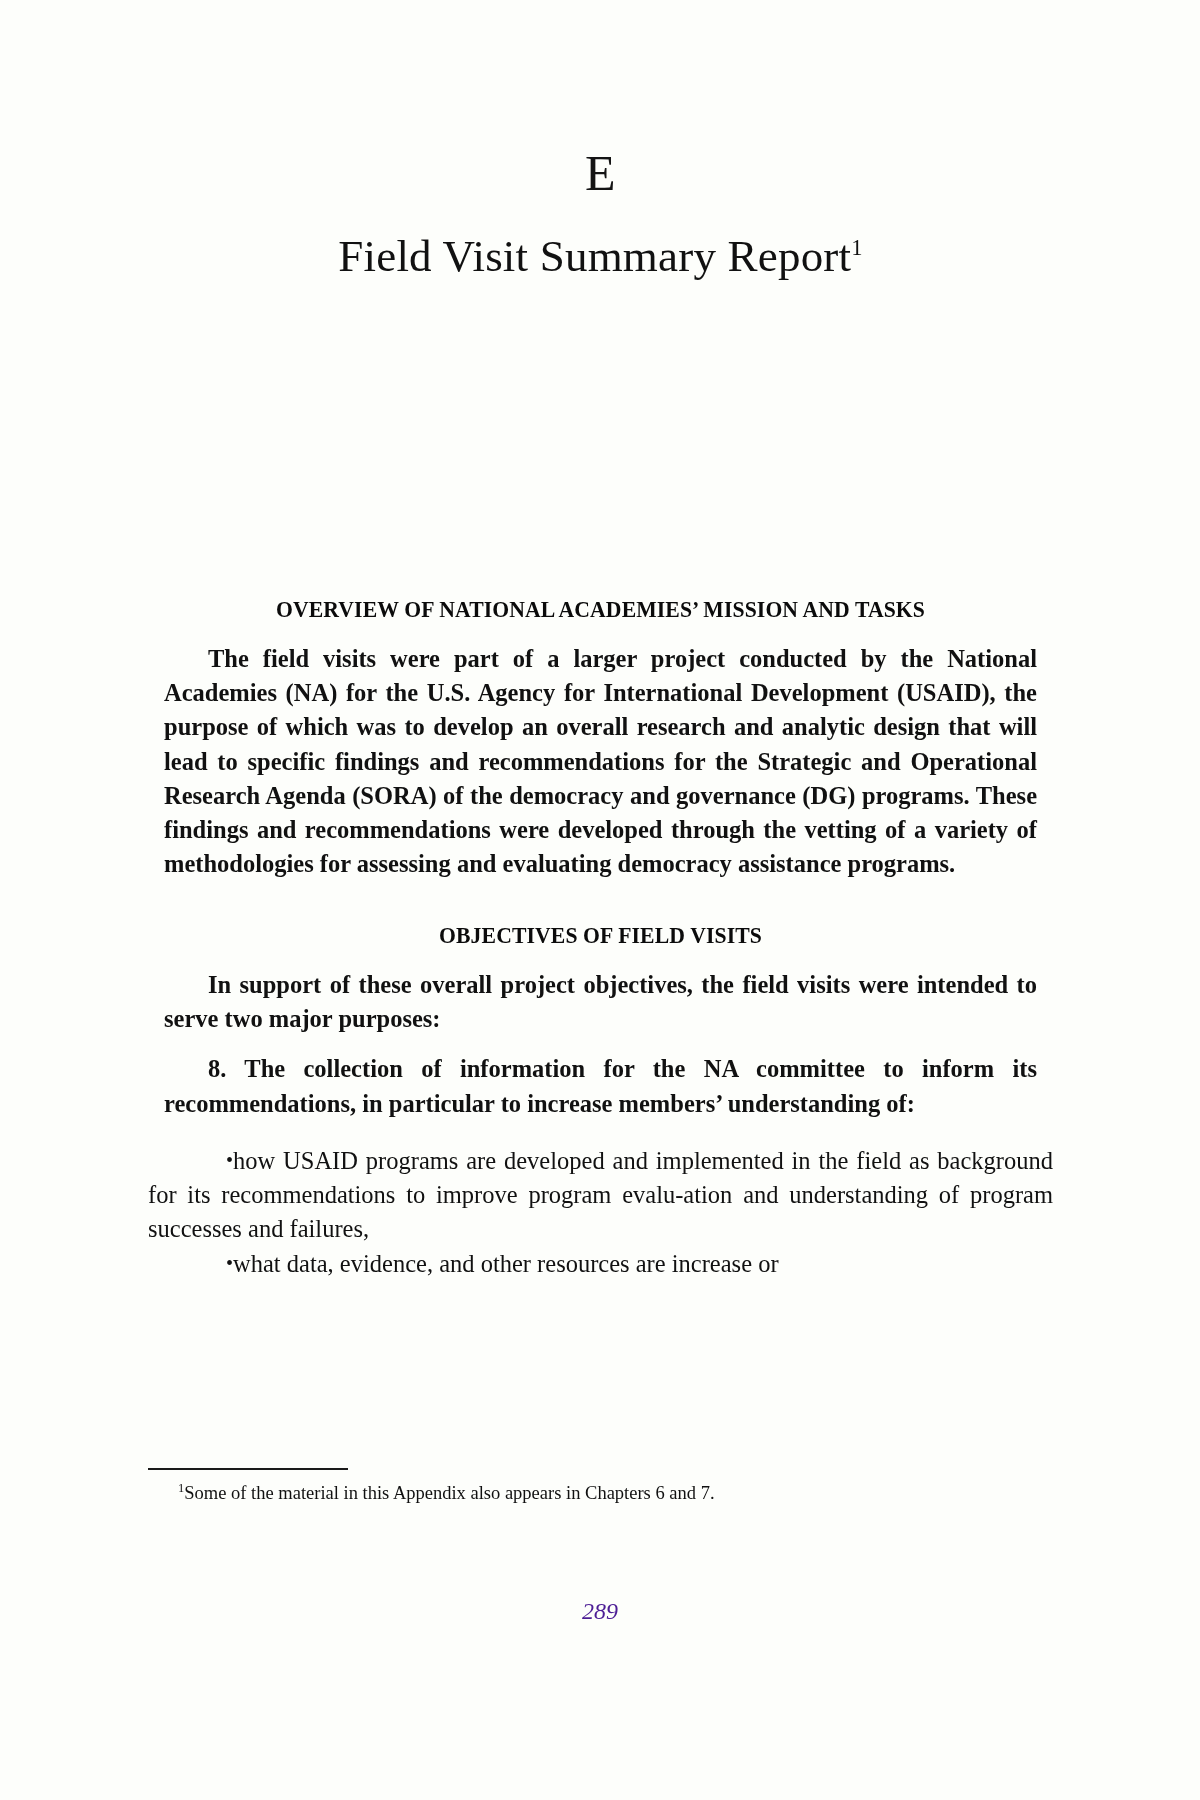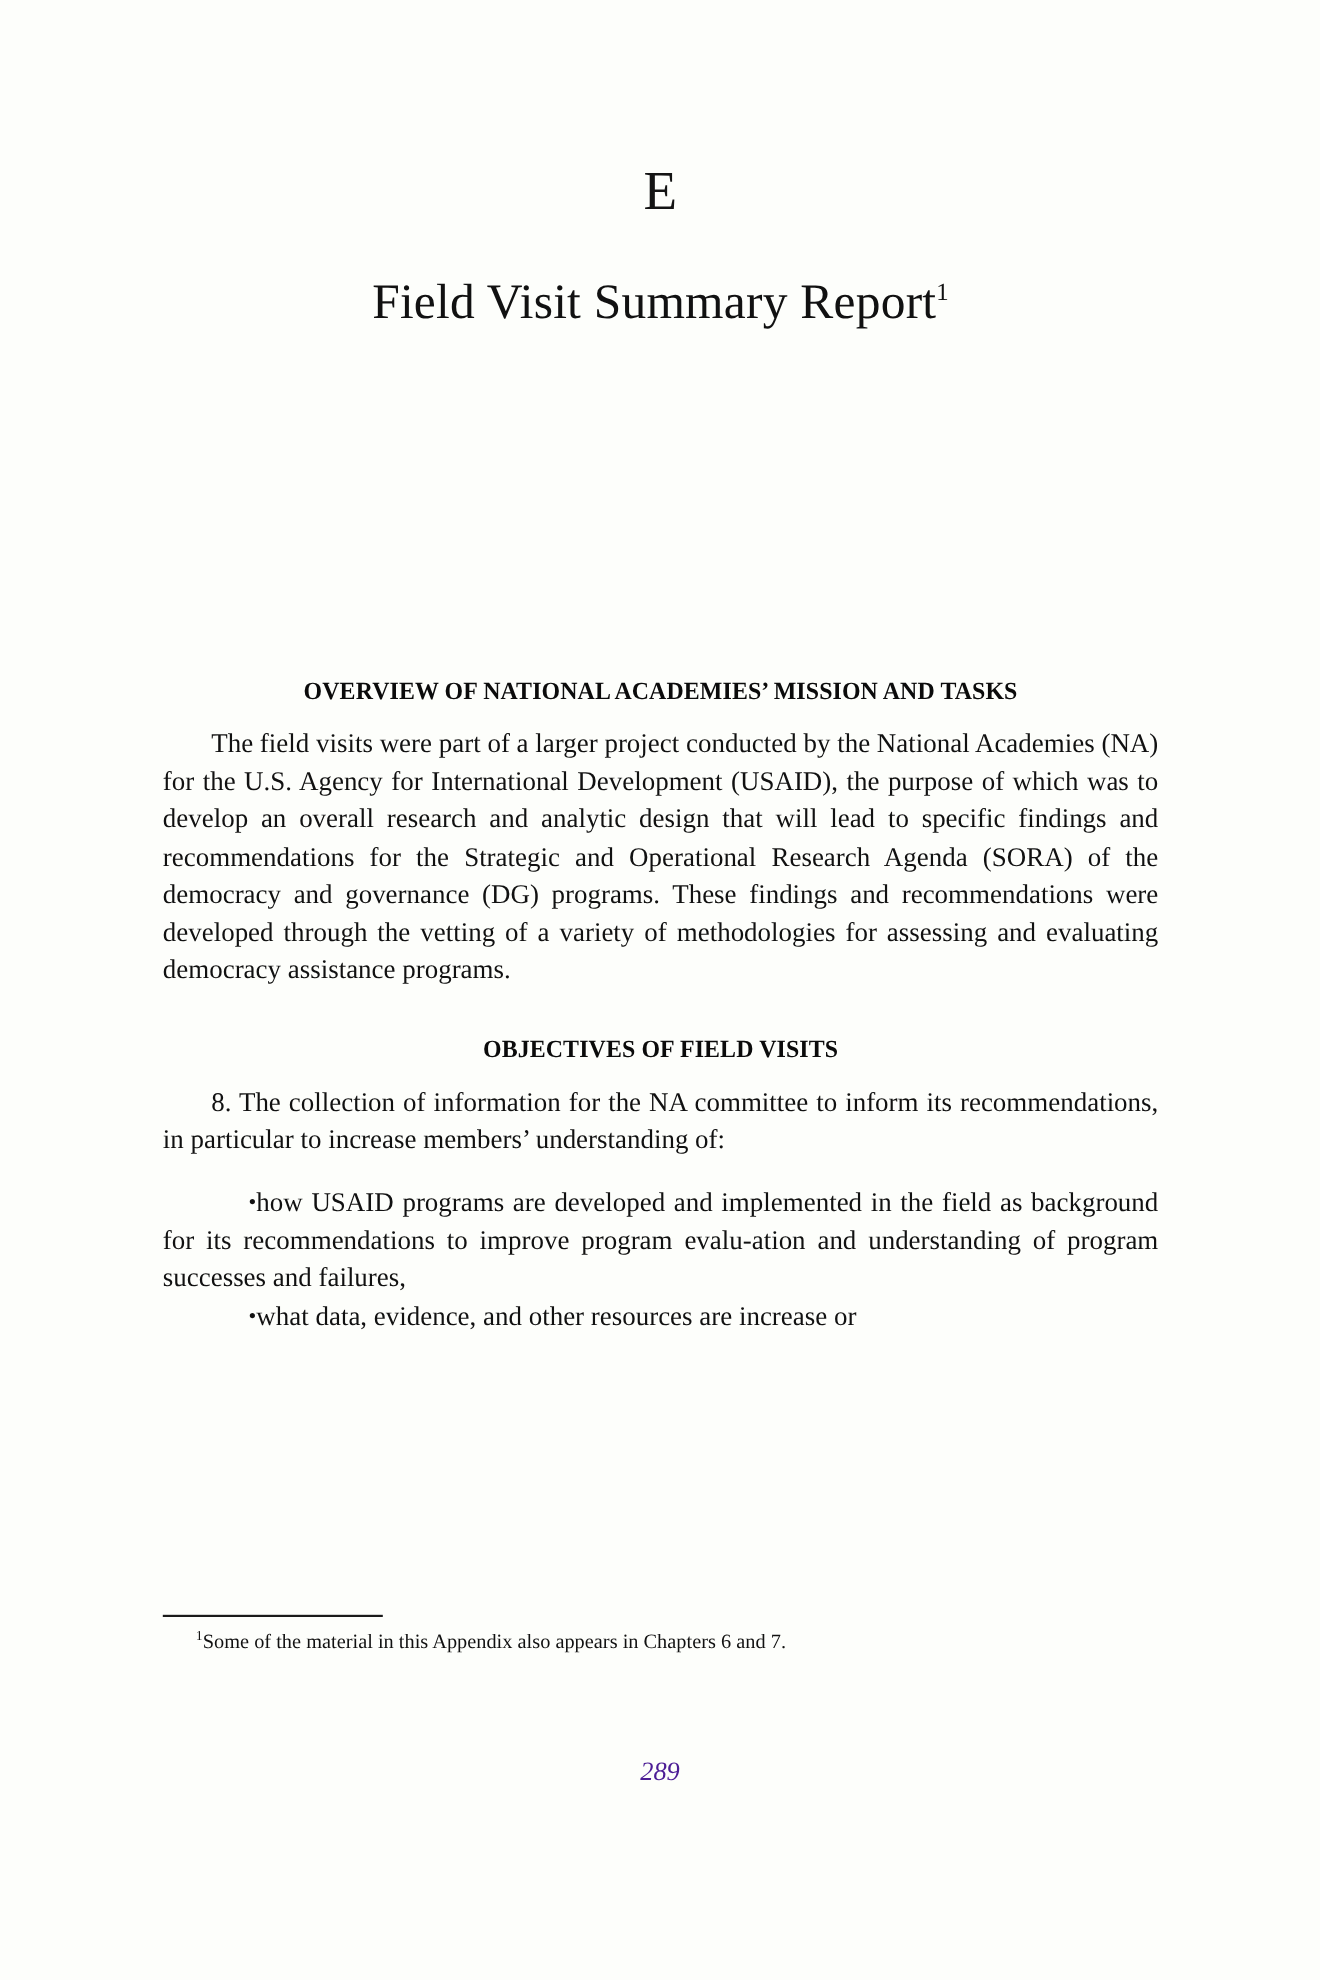--- a/index.html
+++ b/index.html
@@ -33,21 +33,21 @@
     text-align: center;
     font-size: 50px;
     line-height: 1;
     font-weight: 400;
     letter-spacing: 0.5px;
     color: #141414;
   }
 
   
   .chapter-title {
-    margin-top: 53px;
+    margin-top: 35px;
     text-align: center;
     font-size: 45px;
     line-height: 1.05;
     font-weight: 400;
     color: #111111;
     letter-spacing: 0.2px;
   }
   .chapter-title .fn-marker {
     font-size: 0.50em;
     vertical-align: super;
@@ -68,23 +68,24 @@
   }
   .heading-1 { margin-top: 316px; }
   .heading-2 { margin-top: 41px; }
 
   
   p.body {
     text-align: justify;
     text-justify: inter-word;
     font-size: 24.5px;
     line-height: 34.2px;
-    margin: 0;
+    margin: 16px;
     color: #111111;
     hyphens: manual;
+    font-weight: bold;
   }
   p.first-after-heading { margin-top: 13px; }
   .indent { text-indent: 44px; }
 
   .para-gap { margin-top: 22px; }
 
   
   .bullet-block {
     margin-top: 22px;
   }
@@ -149,20 +150,21 @@
     <div class="appendix-letter">E</div>
 
     <h1 class="chapter-title"><span>Field Visit Summary Report</span><span class="fn-marker">1</span></h1>
 
     <h2 class="section-heading heading-1">OVERVIEW OF NATIONAL ACADEMIES’ MISSION AND TASKS</h2>
 
     <p class="body first-after-heading indent">The field visits were part of a larger project conducted by the National Academies (NA) for the U.S. Agency for International Development (USAID), the purpose of which was to develop an overall research and analytic design that will lead to specific findings and recommendations for the Strategic and Operational Research Agenda (SORA) of the democracy and governance (DG) programs. These findings and recommendations were developed through the vetting of a variety of methodologies for assessing and evaluating democracy assistance programs.</p>
 
     <h2 class="section-heading heading-2">OBJECTIVES OF FIELD VISITS</h2>
 
+    <p class="body first-after-heading indent">In support of these overall project objectives, the field visits were intended to serve two major purposes:</p>
 
     <p class="body para-gap indent">8. The collection of information for the NA committee to inform its recommendations, in particular to increase members’ understanding of:</p>
 
     <div class="bullet-block">
       <p class="bullet"><span class="bullet-dot">•</span><span>how USAID programs are developed and implemented in the field as background for its recommendations to improve program evalu-​ation and understanding of program successes and failures,</span></p>
       <p class="bullet"><span class="bullet-dot">•</span><span>what data, evidence, and other resources are increase or</span></p>
     </div>
 
   </div>
 

